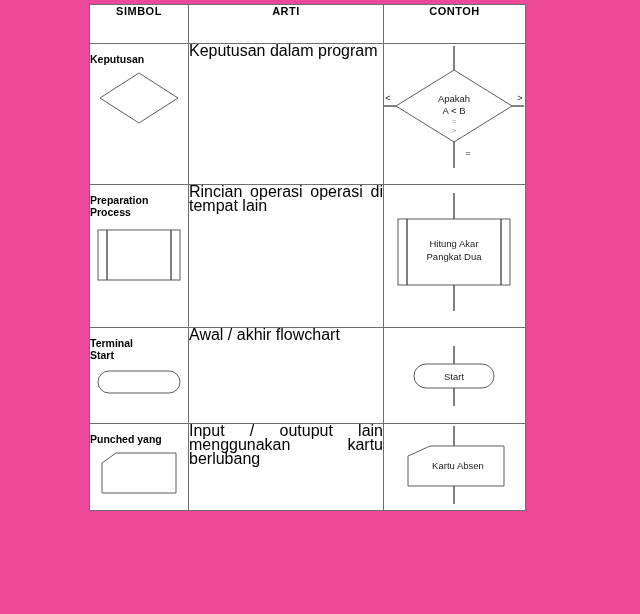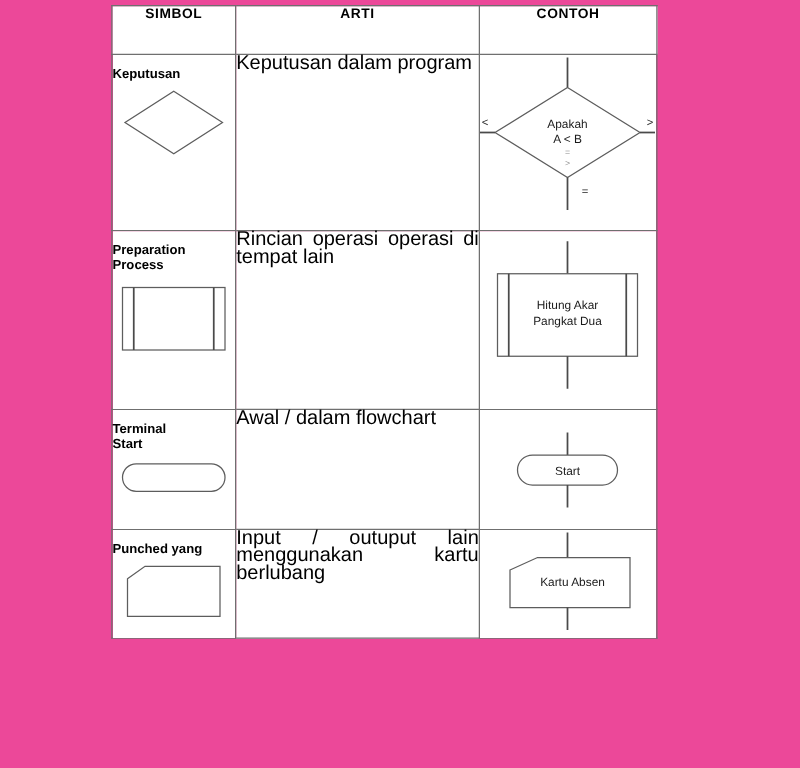--- a/index.html
+++ b/index.html
@@ -221,21 +221,21 @@
         <td class="symbol-cell">
           <div class="symbol-title">Terminal</div>
           <div class="symbol-title" style="padding-top:0">Start</div>
           <div class="symbol-shape-wrap" style="padding-top:7px">
             <svg class="shape" width="86" height="28" viewBox="0 0 86 28">
               <rect x="2" y="3" width="82" height="22" rx="11" ry="11"></rect>
             </svg>
           </div>
         </td>
 
-        <td class="meaning-cell">Awal / dalam flowchart</td>
+        <td class="meaning-cell">Awal / akhir flowchart</td>
 
         <td class="example-cell">
           <div class="example-art">
             <svg class="shape" width="140" height="93" viewBox="0 0 140 93">
               <line x1="70" y1="18" x2="70" y2="36"></line>
               <rect x="30" y="36" width="80" height="24" rx="12" ry="12"></rect>
               <line x1="70" y1="60" x2="70" y2="78"></line>
               <text x="70" y="52">Start</text>
             </svg>
           </div>

